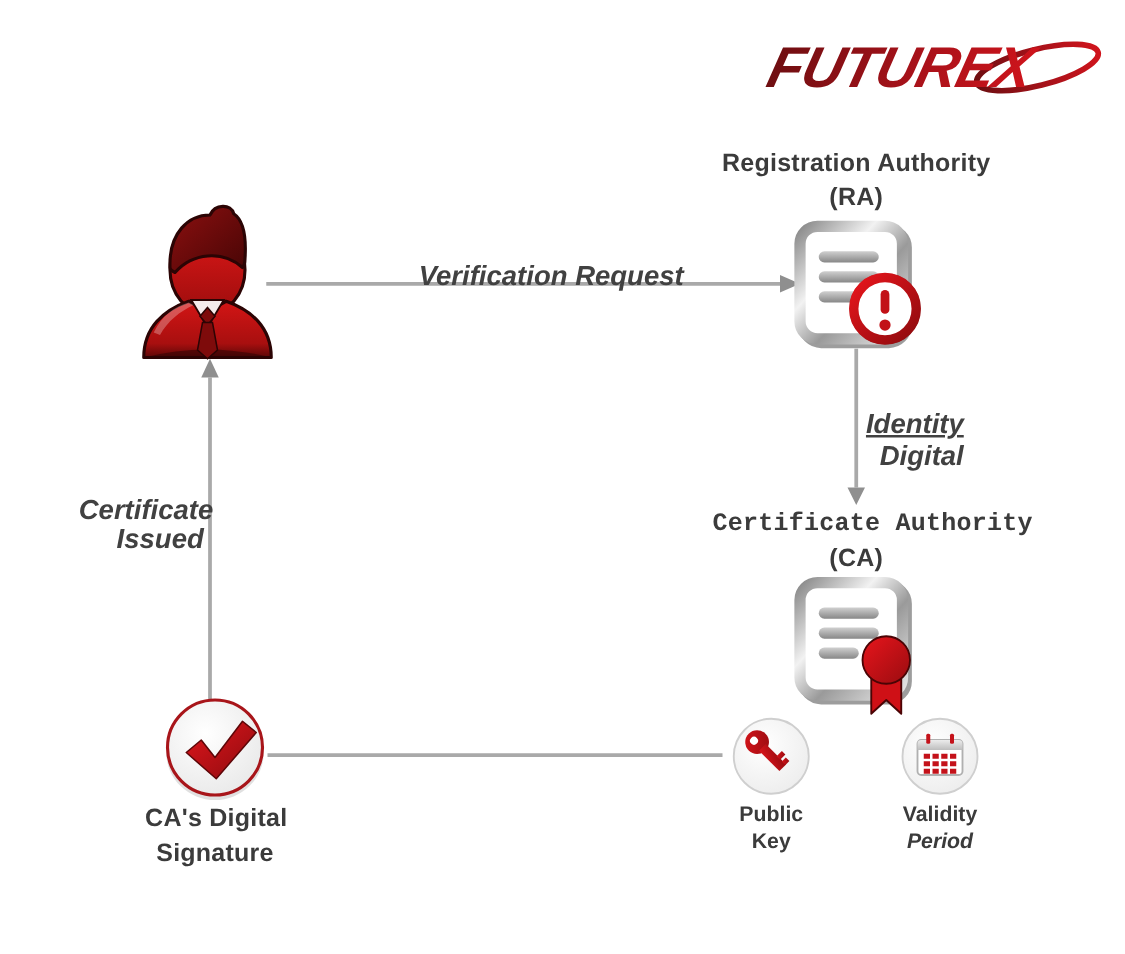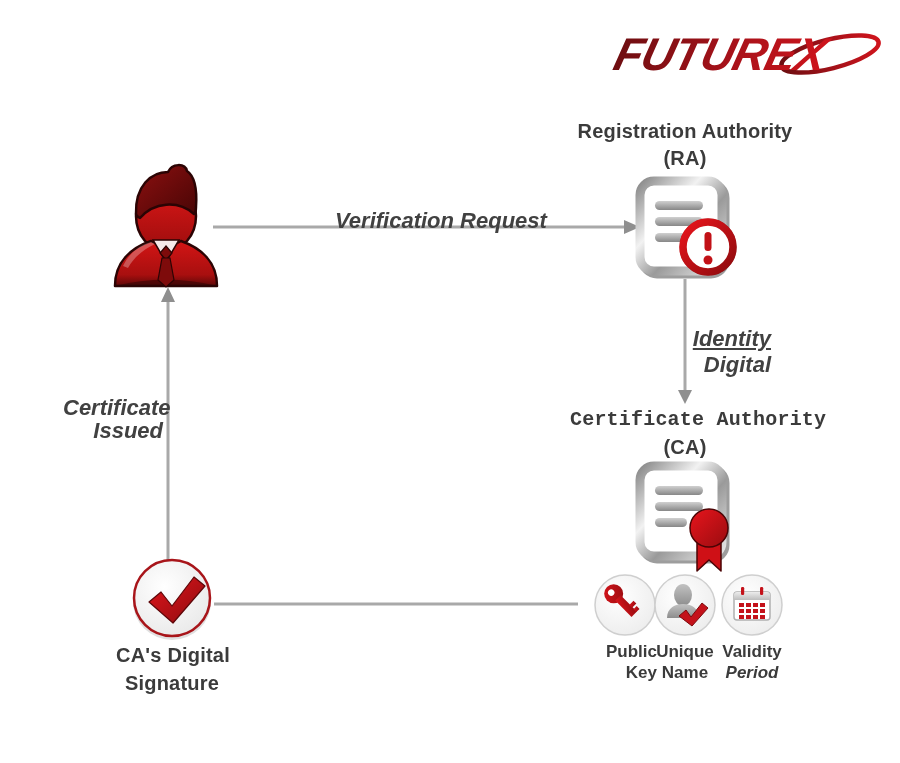--- a/index.html
+++ b/index.html
@@ -170,21 +170,21 @@
       </linearGradient>
     </defs>
     <ellipse cx="44" cy="48" rx="39" ry="38" fill="#000000" opacity="0.12"></ellipse>
     <circle cx="44" cy="44" r="38" fill="url(#sigG)" stroke="#a8151a" stroke-width="2.5"></circle>
     <path d="M21,48 L33,38 L44,52 L66,23 L77,32 L45,69 Z" fill="url(#chkG)" stroke="#5d0608" stroke-width="1.2" stroke-linejoin="round"></path>
   </svg>
 
   <div class="abs node-label" style="left:93px;top:642px;width:160px;">CA's Digital</div>
   <div class="abs node-label" style="left:92px;top:670px;width:160px;">Signature</div>
 
-  <div class="abs attr-group" style="left:577px;top:573px;align-items:flex-end;">
+  <div class="abs attr-group" style="left:577px;top:573px;">
     <svg width="64" height="64" viewBox="0 0 64 64">
       <defs>
         <radialGradient id="circW" cx="0.4" cy="0.35" r="0.85">
           <stop offset="0" stop-color="#ffffff"></stop>
             <stop offset="1" stop-color="#e9e9e9"></stop>
         </radialGradient>
         <linearGradient id="keyG" x1="0" y1="0" x2="1" y2="1">
           <stop offset="0" stop-color="#d8141b"></stop>
             <stop offset="1" stop-color="#970c10"></stop>
         </linearGradient>
@@ -195,36 +195,20 @@
         <circle cx="31" cy="13.5" r="3.2" fill="#ffffff"></circle>
         <rect x="28.2" y="22" width="7.6" height="23" fill="url(#keyG)"></rect>
         <rect x="35" y="35" width="6" height="4" fill="url(#keyG)"></rect>
         <rect x="35" y="41" width="4.5" height="4" fill="url(#keyG)"></rect>
       </g>
     </svg>
     <div class="attr-label">Public</div>
     <div class="attr-label" style="margin-top:0;">Key</div>
   </div>
 
-  <div class="abs attr-group" style="left:645px;top:573px;">
-    <svg width="64" height="64" viewBox="0 0 64 64">
-      <defs>
-        <linearGradient id="grayP" x1="0" y1="0" x2="0" y2="1">
-          <stop offset="0" stop-color="#c2c2c2"></stop>
-            <stop offset="1" stop-color="#8d8d8d"></stop>
-        </linearGradient>
-      </defs>
-      <circle cx="32" cy="32" r="30" fill="url(#circW)" stroke="#cfcfcf" stroke-width="1.5"></circle>
-      <ellipse cx="30" cy="22" rx="9" ry="11" fill="url(#grayP)"></ellipse>
-      <path d="M14,45 C14,35 22,31 30,31 C38,31 46,35 46,45 Z" fill="url(#grayP)"></path>
-      <path d="M26,43 L33,37 L38,44 L49,30 L55,35 L39,53 Z" fill="#c4121a" stroke="#7c0a0d" stroke-width="1" stroke-linejoin="round"></path>
-    </svg>
-    <div class="attr-label">Unique</div>
-    <div class="attr-label" style="margin-top:0;">Name</div>
-  </div>
 
   <div class="abs attr-group" style="left:712px;top:573px;">
     <svg width="64" height="64" viewBox="0 0 64 64">
       <defs>
         <linearGradient id="calHdr" x1="0" y1="0" x2="0" y2="1">
           <stop offset="0" stop-color="#ececec"></stop>
             <stop offset="1" stop-color="#bdbdbd"></stop>
         </linearGradient>
       </defs>
       <circle cx="32" cy="32" r="30" fill="url(#circW)" stroke="#cfcfcf" stroke-width="1.5"></circle>

